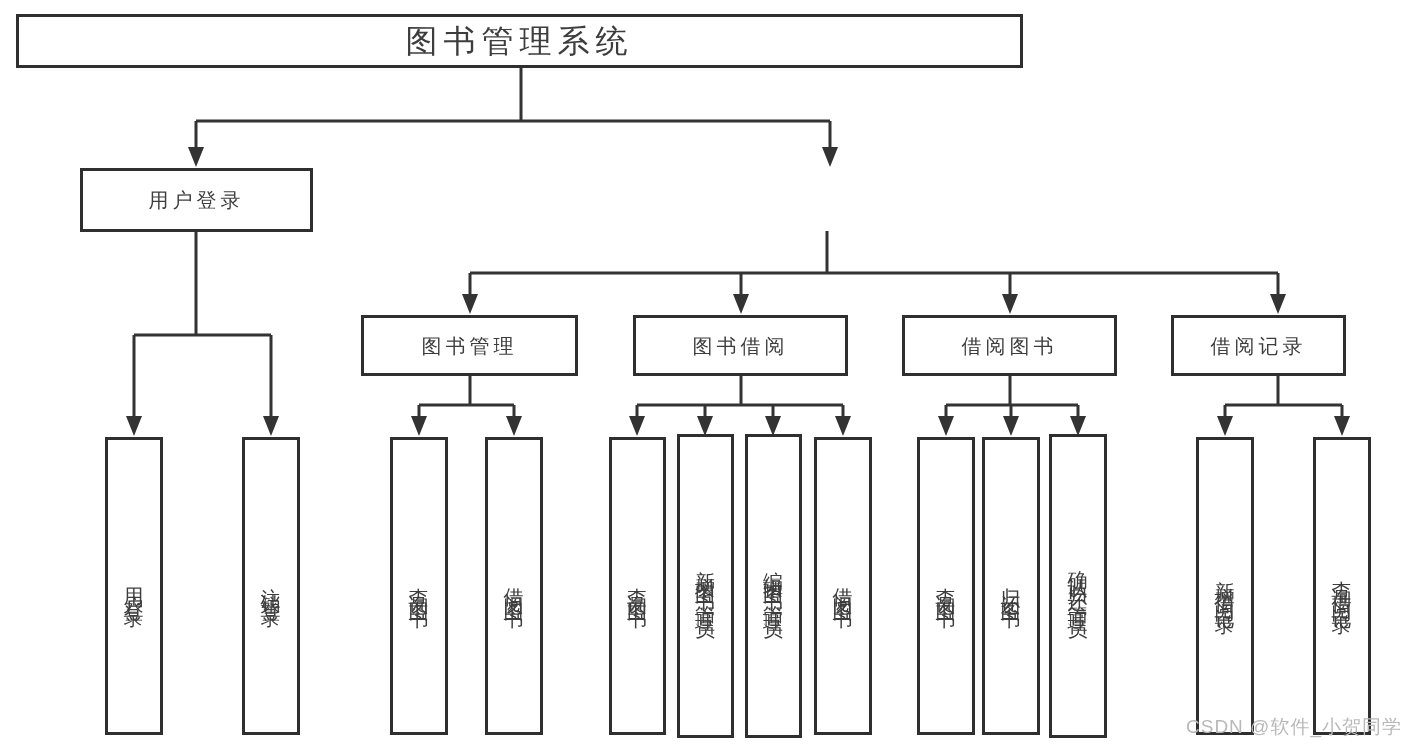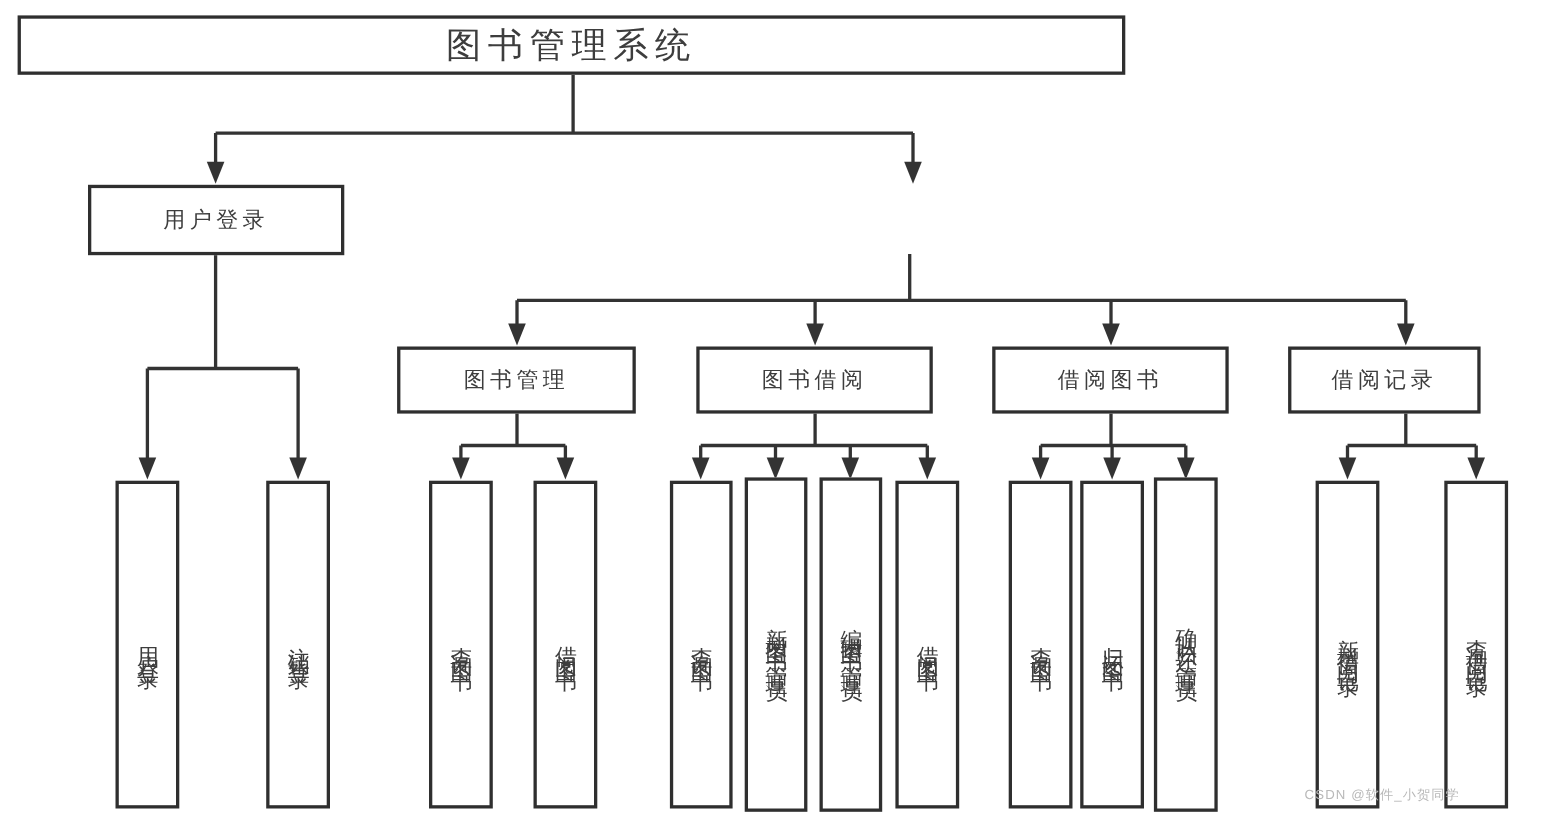--- a/index.html
+++ b/index.html
@@ -5,21 +5,21 @@
   html,body{margin:0;padding:0;background:#ffffff;}
   body{font-family:"Liberation Sans","DejaVu Sans",sans-serif;}
   #canvas{position:relative;width:1405px;height:747px;background:#ffffff;overflow:hidden;}
   #connectors{position:absolute;left:0;top:0;width:1405px;height:747px;}
   .box{position:absolute;background:#ffffff;border:3px solid #2f2f2f;box-sizing:border-box;
        display:flex;align-items:center;justify-content:center;color:#3d3d3d;}
   .box.h span{font-size:20px;letter-spacing:4px;line-height:1;white-space:nowrap;}
   .box.root span{font-size:32px;letter-spacing:6px;}
   .box.v span{writing-mode:vertical-rl;text-orientation:mixed;font-size:20px;
               letter-spacing:7px;line-height:1;}
-  .watermark{position:absolute;left:1186px;top:714px;font-size:12px;color:#b9b9b9;
+  .watermark{position:absolute;left:1186px;top:714px;font-size:19px;color:#b9b9b9;
              letter-spacing:1px;white-space:nowrap;}
 </style>
 </head>
 <body>
 
 <div id="canvas">
 
   <svg id="connectors" viewBox="0 0 1405 747" xmlns="http://www.w3.org/2000/svg">
     <defs>
       <polygon id="arrow" points="-8,-20 8,-20 0,0" fill="#333333"></polygon>

